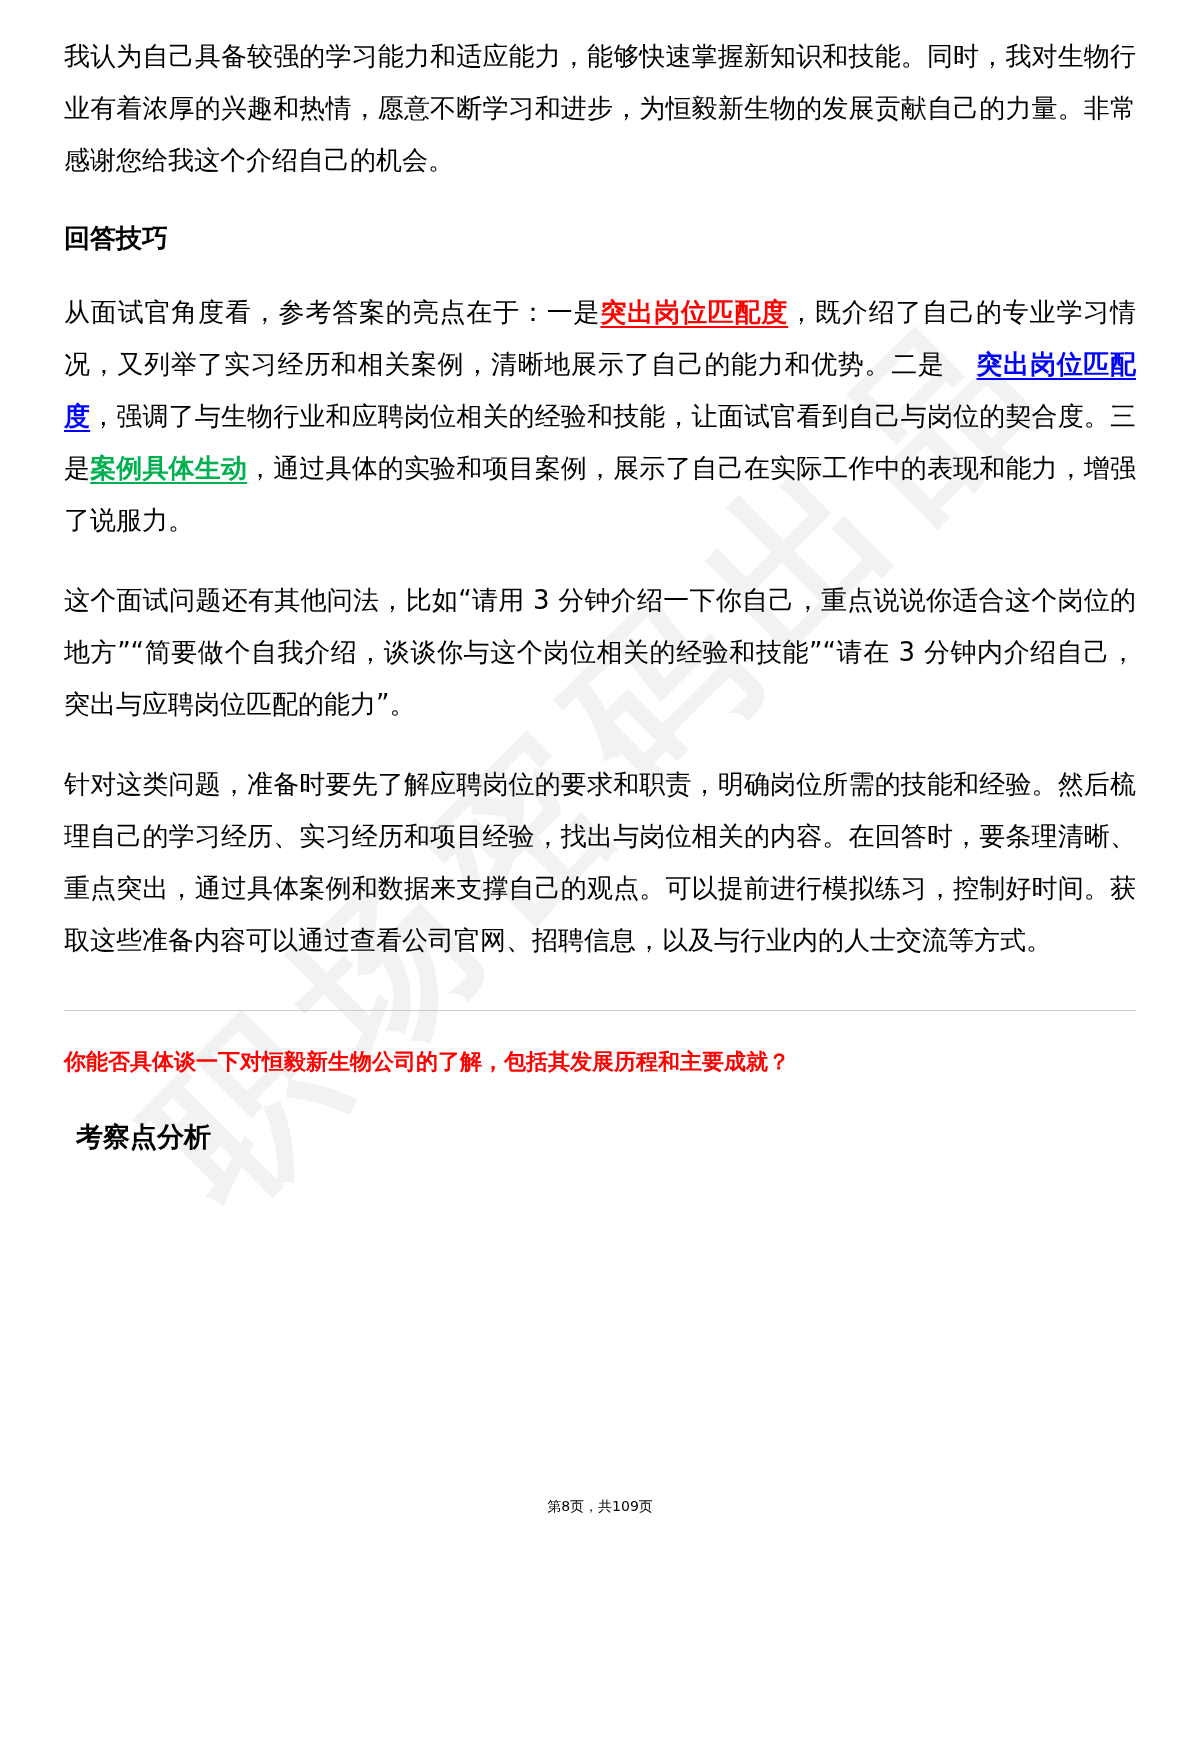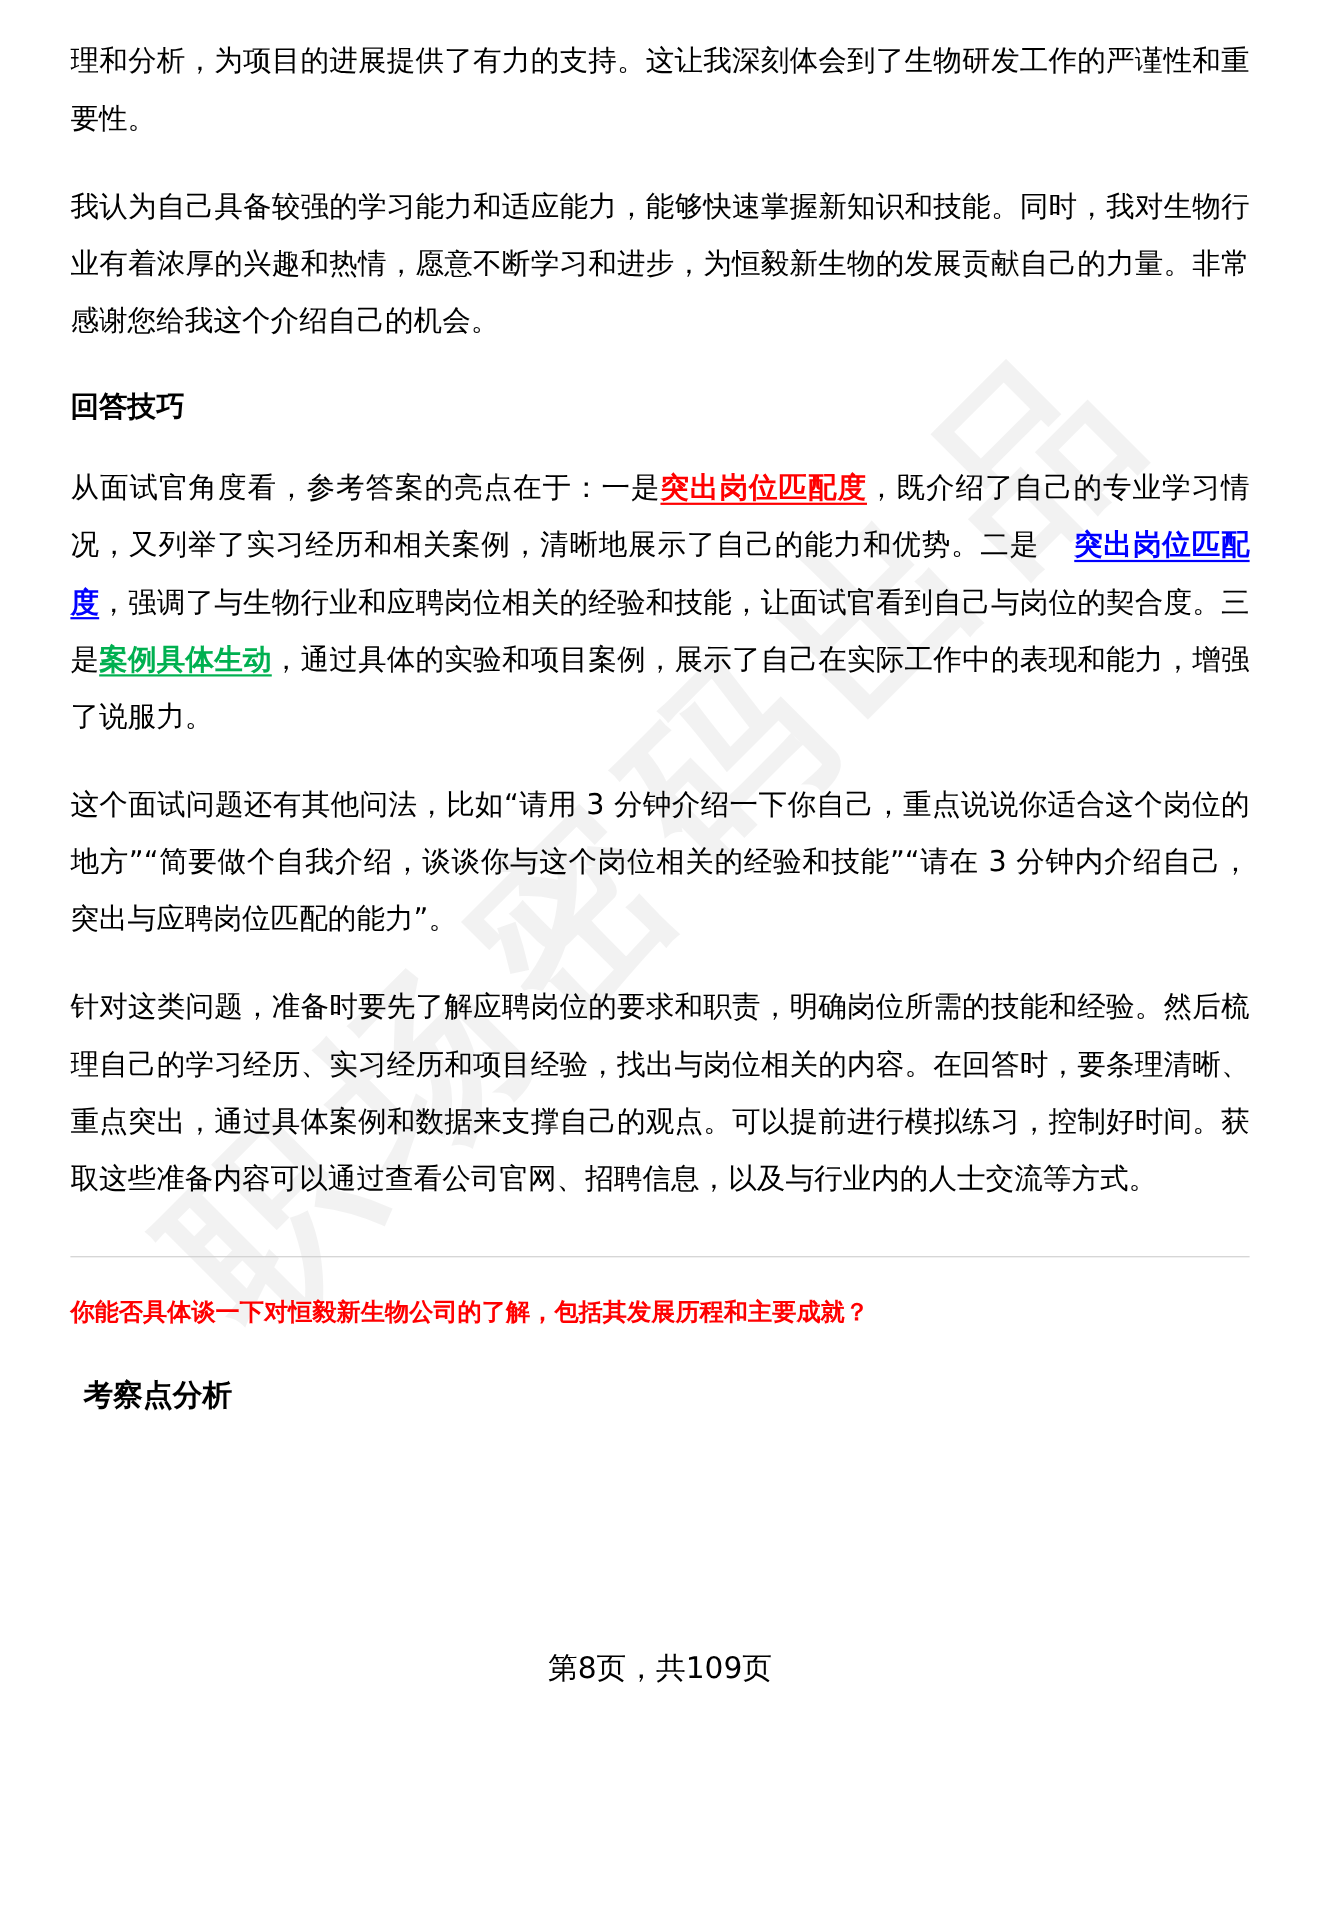--- a/index.html
+++ b/index.html
@@ -64,21 +64,21 @@
     margin: 34px 0 0 0;
     text-align: justify;
   }
   .question + .question { margin-top: 30px; }
   .footer {
     position: absolute;
     left: 0;
     right: 0;
     top: 1498px;
     text-align: center;
-    font-size: 27px;
+    font-size: 14px;
     color: #000000;
     z-index: 1;
   }
   .watermark {
     position: absolute;
     left: 50%;
     top: 43%;
     transform: translate(-50%, -50%) rotate(-45deg);
     font-size: 170px;
     font-weight: bold;
@@ -92,21 +92,20 @@
 </style>
 </head>
 <body>
 
 <div class="page">
 
   <div class="watermark">职场密码出品</div>
 
   <div class="content">
 
-    <p class="body-para">理和分析，为项目的进展提供了有力的支持。这让我深刻体会到了生物研发工作的严谨性和重要性。</p>
 
     <p class="body-para">我认为自己具备较强的学习能力和适应能力，能够快速掌握新知识和技能。同时，我对生物行业有着浓厚的兴趣和热情，愿意不断学习和进步，为恒毅新生物的发展贡献自己的力量。非常感谢您给我这个介绍自己的机会。</p>
 
     <h2 class="h1">回答技巧</h2>
 
     <p class="body-para"><span>从面试官角度看，参考答案的亮点在于：一是</span><span class="hl hl-red">突出岗位匹配度</span><span>，既介绍了自己的专业学习情况，又列举了实习经历和相关案例，清晰地展示了自己的能力和优势。二是</span><span class="hl hl-blue">突出岗位匹配度</span><span>，强调了与生物行业和应聘岗位相关的经验和技能，让面试官看到自己与岗位的契合度。三是</span><span class="hl hl-green">案例具体生动</span><span>，通过具体的实验和项目案例，展示了自己在实际工作中的表现和能力，增强了说服力。</span></p>
 
     <p class="body-para">这个面试问题还有其他问法，比如“请用 3 分钟介绍一下你自己，重点说说你适合这个岗位的地方”“简要做个自我介绍，谈谈你与这个岗位相关的经验和技能”“请在 3 分钟内介绍自己，突出与应聘岗位匹配的能力”。</p>
 
     <p class="body-para">针对这类问题，准备时要先了解应聘岗位的要求和职责，明确岗位所需的技能和经验。然后梳理自己的学习经历、实习经历和项目经验，找出与岗位相关的内容。在回答时，要条理清晰、重点突出，通过具体案例和数据来支撑自己的观点。可以提前进行模拟练习，控制好时间。获取这些准备内容可以通过查看公司官网、招聘信息，以及与行业内的人士交流等方式。</p>

